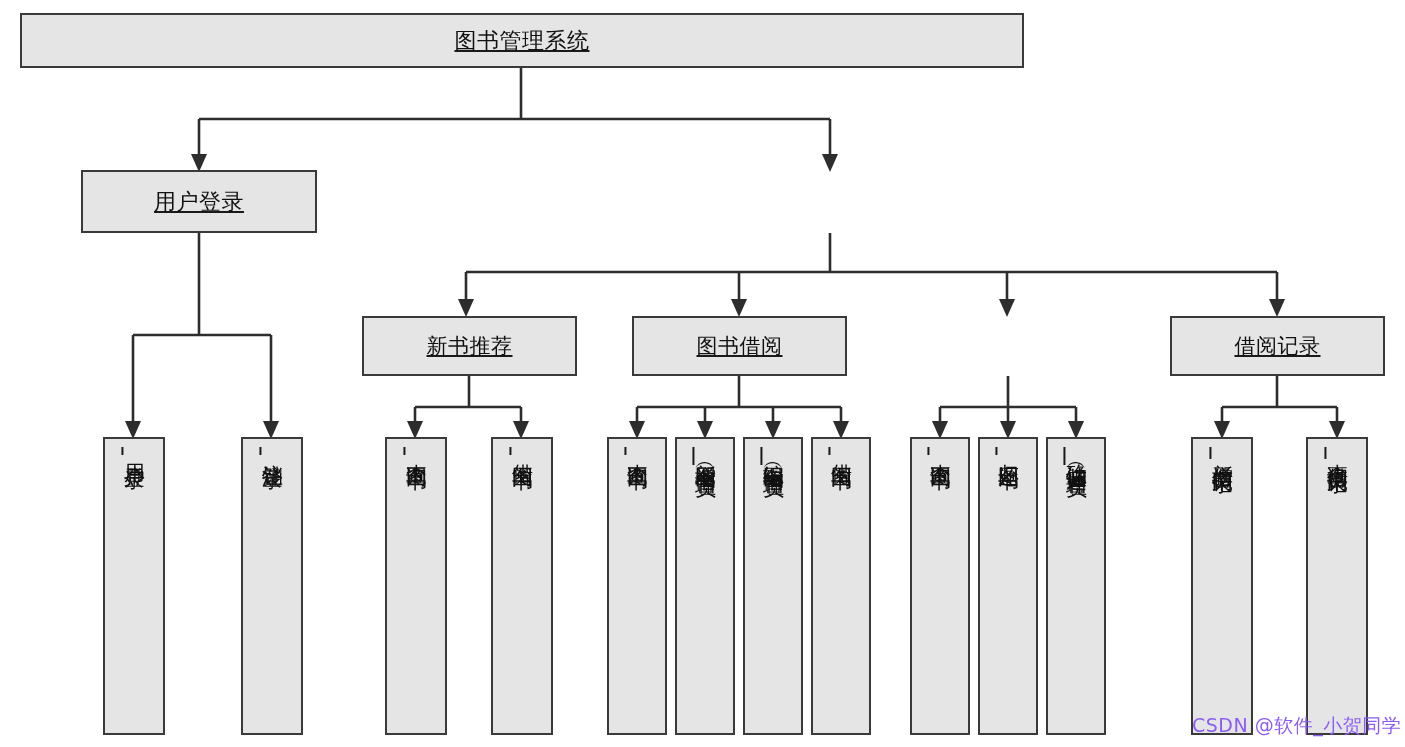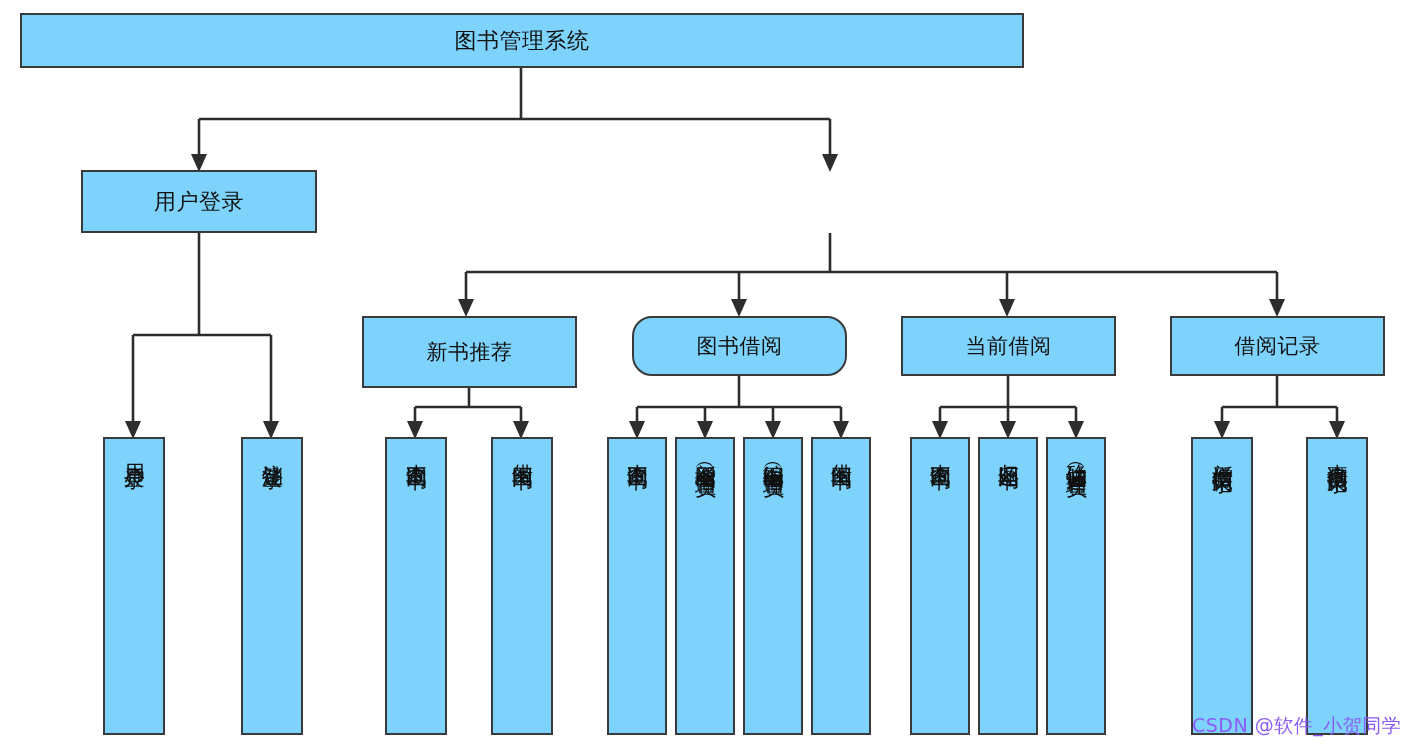--- a/index.html
+++ b/index.html
@@ -23,26 +23,27 @@
     position: absolute;
     left: 0;
     top: 0;
     width: 1405px;
     height: 747px;
     pointer-events: none;
   }
   .node {
     position: absolute;
     box-sizing: border-box;
-    background: #7dd3fc;
+    background: #e5e5e5;
     border: 2px solid #3a3a3a;
     display: flex;
     align-items: center;
     justify-content: center;
     text-align: center;
+    text-decoration: underline;
   }
   .node .label {
     font-size: 21px;
     line-height: 1.18;
     color: #111111;
     letter-spacing: 0.5px;
     white-space: nowrap;
   }
   .node.vertical {
     align-items: flex-start;
@@ -157,31 +158,28 @@
 
   <div class="node root" style="left:20px; top:13px; width:1004px; height:55px;">
     <span class="label">图书管理系统</span>
   </div>
 
   <div class="node level2" style="left:81px; top:170px; width:236px; height:63px;">
     <span class="label">用户登录</span>
   </div>
 
 
-  <div class="node level3" style="left:362px; top:316px; width:215px; height:72px;">
+  <div class="node level3" style="left:362px; top:316px; width:215px; height:60px;">
     <span class="label">新书推荐</span>
   </div>
 
-  <div class="node level3" style="left:632px; top:316px; width:215px; height:60px;border-radius:20px;">
+  <div class="node level3" style="left:632px; top:316px; width:215px; height:60px;">
     <span class="label">图书借阅</span>
   </div>
 
-  <div class="node level3" style="left:901px; top:316px; width:215px; height:60px;">
-    <span class="label">当前借阅</span>
-  </div>
 
   <div class="node level3" style="left:1170px; top:316px; width:215px; height:60px;">
     <span class="label">借阅记录</span>
   </div>
 
   <div class="node vertical" style="left:103px; top:437px; width:62px; height:298px;">
     <span class="label">用户登录</span>
   </div>
 
   <div class="node vertical" style="left:241px; top:437px; width:62px; height:298px;">

